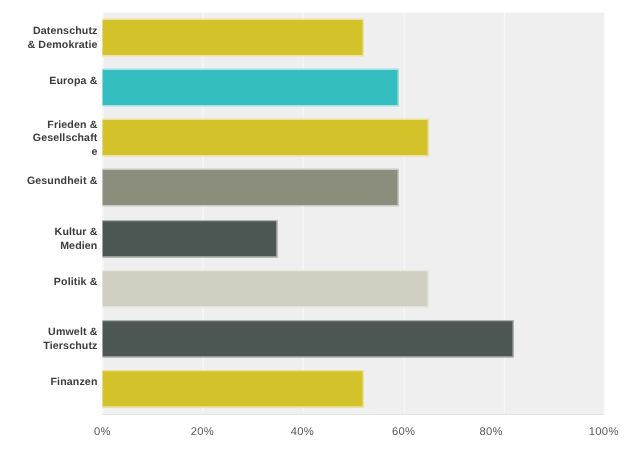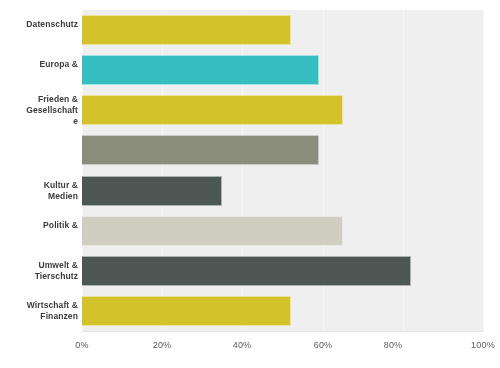--- a/index.html
+++ b/index.html
@@ -158,44 +158,45 @@
           <div class="bar" title="Wirtschaft &amp; Finanzen: 52%" style="width: 209px; background: rgb(211, 194, 41);"></div>
         </div>
       </div>
   </div>
 
   <div class="axis-line-bottom"></div>
 
   <div class="cat-labels">
       <div class="cat-label" style="top: 9px; color: rgb(59, 59, 59);">
         <div>Datenschutz</div>
+        <div>&amp; Demokratie</div>
       </div>
       <div class="cat-label" style="top: 49px; color: rgb(59, 59, 59);">
         <div>Europa &amp;</div>
       </div>
       <div class="cat-label" style="top: 84px; color: rgb(59, 59, 59);">
         <div>Frieden &amp;</div>
         <div>Gesellschaft</div>
         <div>e</div>
       </div>
       <div class="cat-label" style="top: 129px; color: rgb(59, 59, 59);">
+        <div>Gesundheit &amp;</div>
       </div>
       <div class="cat-label" style="top: 170px; color: rgb(59, 59, 59);">
         <div>Kultur &amp;</div>
         <div>Medien</div>
       </div>
       <div class="cat-label" style="top: 210px; color: rgb(59, 59, 59);">
         <div>Politik &amp;</div>
       </div>
       <div class="cat-label" style="top: 250px; color: rgb(59, 59, 59);">
         <div>Umwelt &amp;</div>
         <div>Tierschutz</div>
       </div>
       <div class="cat-label" style="top: 290px; color: rgb(59, 59, 59);">
-        <div>Wirtschaft &amp;</div>
         <div>Finanzen</div>
       </div>
     </div>
 
   <div class="x-ticks">
       <div class="x-tick" style="left: 0px; color: rgb(90, 90, 90);">0%</div>
       <div class="x-tick" style="left: 80px; color: rgb(90, 90, 90);">20%</div>
       <div class="x-tick" style="left: 160px; color: rgb(90, 90, 90);">40%</div>
       <div class="x-tick" style="left: 241px; color: rgb(90, 90, 90);">60%</div>
       <div class="x-tick" style="left: 311px; color: rgb(90, 90, 90);">80%</div>

